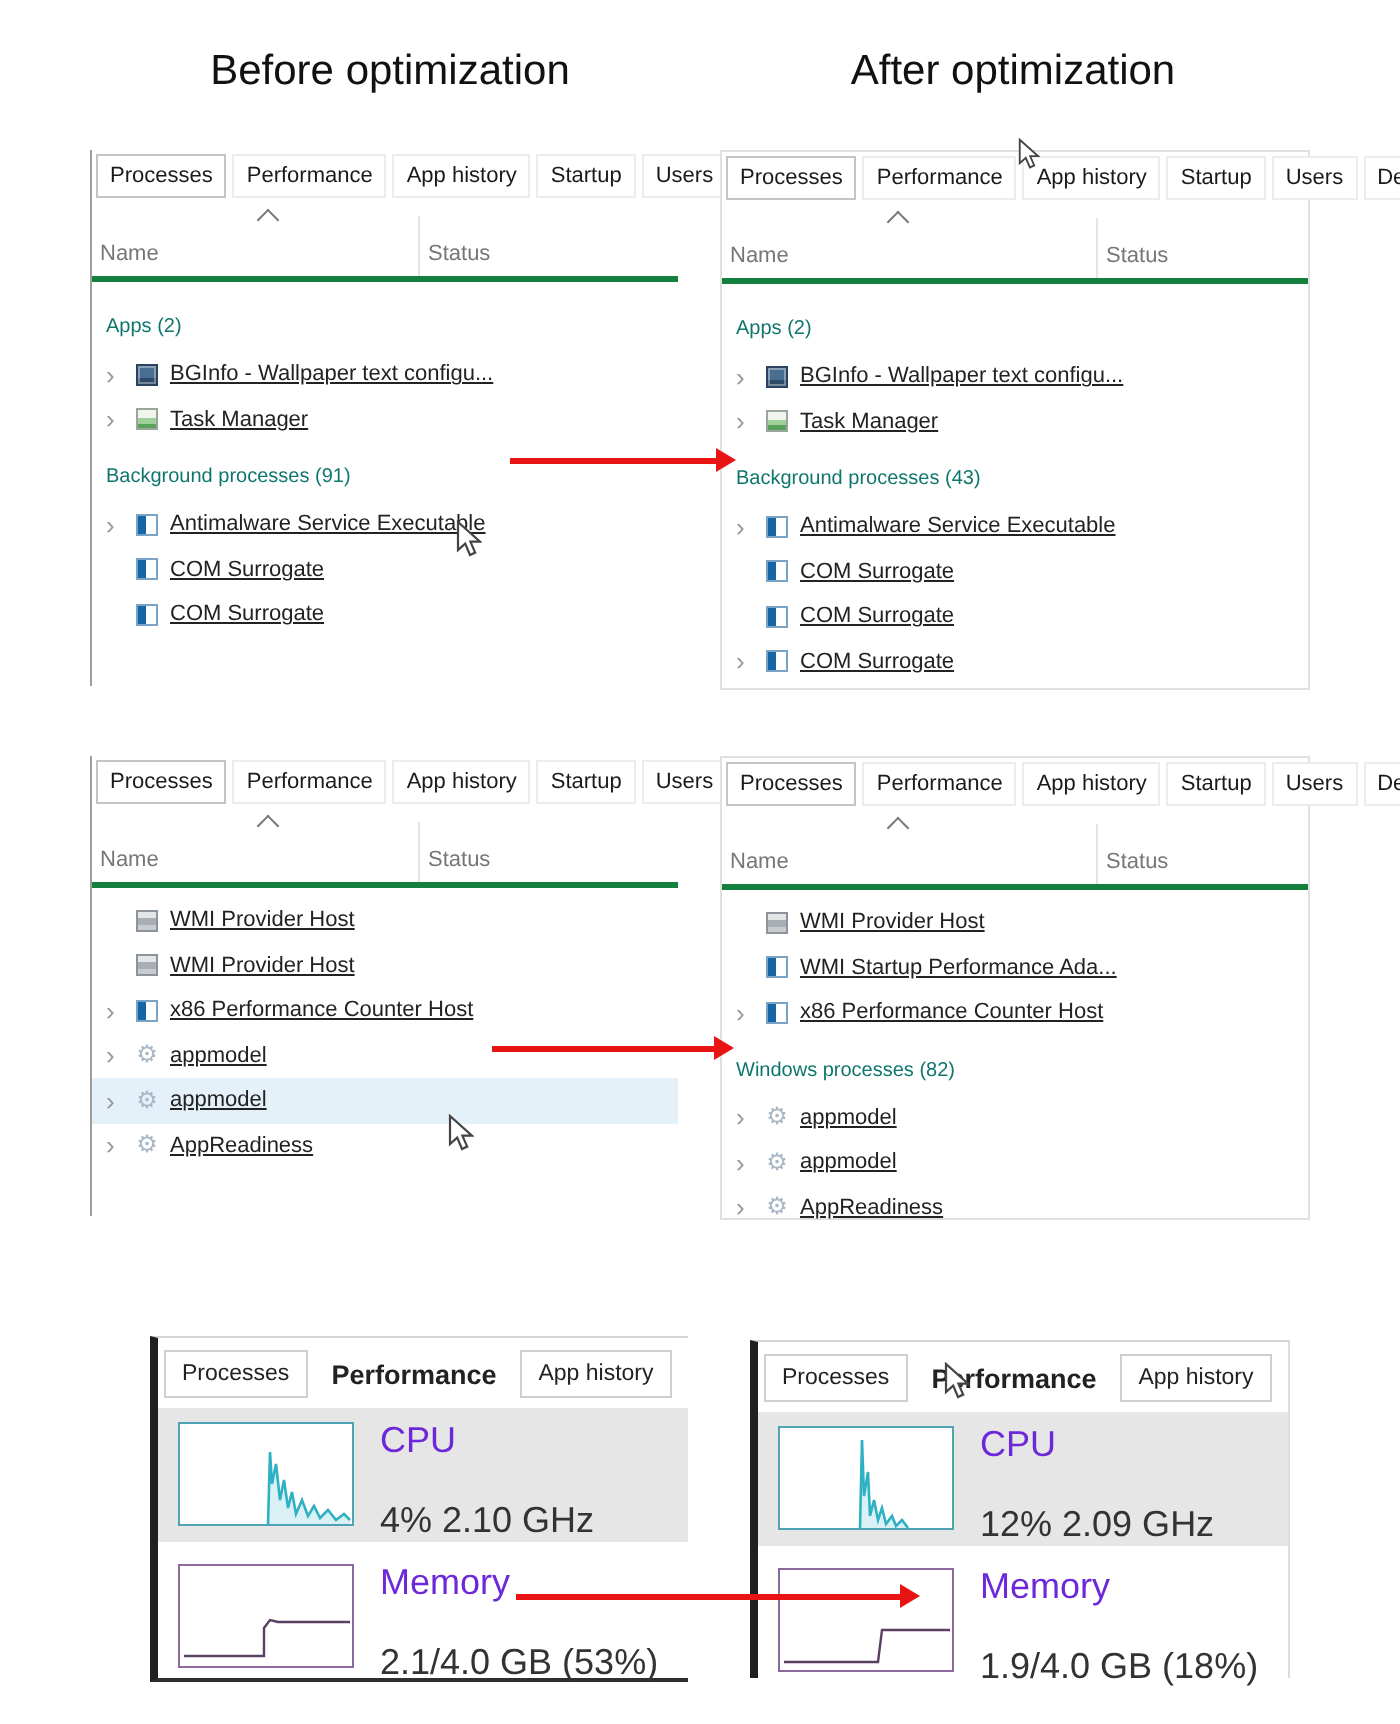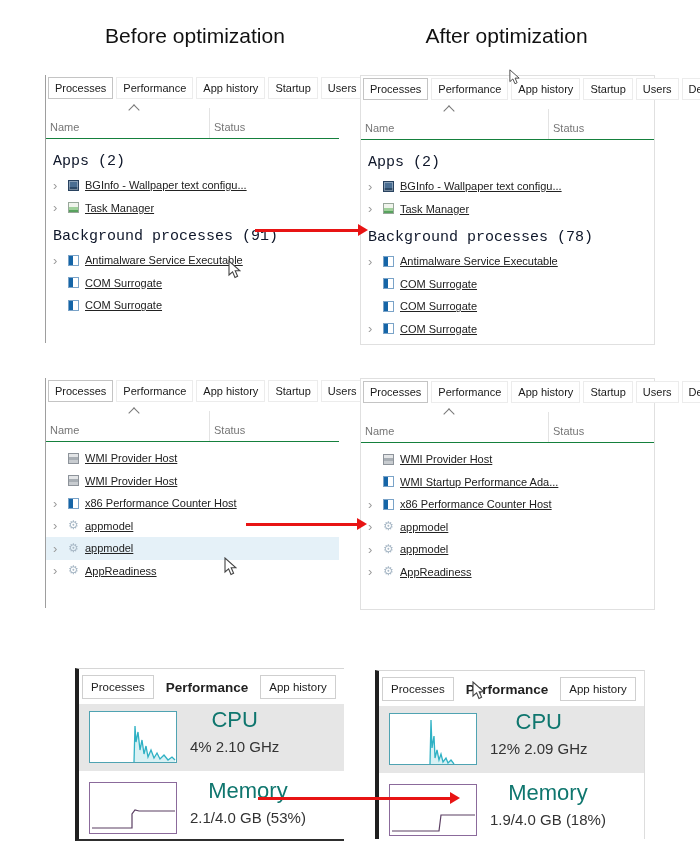--- a/index.html
+++ b/index.html
@@ -21,33 +21,33 @@
   .p-mr{left:360px;top:378px;width:293px;height:230px;}
 
   .tabstrip{display:flex;align-items:flex-start;gap:3px;padding:2px 0 0 2px;height:24px;font-size:11px;}
   .tabstrip .tab{padding:4px 6px;border:1px solid #ececec;background:#fff;white-space:nowrap;color:#1a1a1a;}
   .tabstrip .tab.active{border-color:#c4c4c4;}
 
   .caretrow{position:relative;height:15px;}
   .caret{position:absolute;left:84px;top:5px;width:7px;height:7px;
          border-left:1.5px solid #777;border-top:1.5px solid #777;transform:rotate(45deg);}
 
-  .colheads{position:relative;height:22px;border-bottom:1px solid #15803d;color:#767676;font-size:11px;}
+  .colheads{position:relative;height:22px;border-bottom:3px solid #15803d;color:#767676;font-size:11px;}
   .colheads .cname{position:absolute;left:4px;top:5px;}
   .colheads .cstatus{position:absolute;top:5px;}
   .lp .colheads .cstatus{left:168px;}
   .rp .colheads .cstatus{left:192px;}
   .colsep{position:absolute;top:-8px;bottom:0;width:1px;background:#e3e3e3;}
   .lp .colsep{left:163px;}
   .rp .colsep{left:187px;}
 
   .rows{padding-top:5px;}
   .prow{display:flex;align-items:center;height:22.5px;}
   .prow.group{height:25px;margin-top:5px;padding-left:7px;}
-  .glabel{font-size:15px;color:#0f172a;font-family:Liberation Mono, monospace;}
+  .glabel{font-size:10px;color:#0f766e;}
   .prow.item{padding-left:5px;}
   .prow.item.hl{background:#e5f1f8;}
   .chev{width:15px;flex:none;color:#9a9a9a;font-size:13px;line-height:11px;text-align:left;padding-left:2px;}
   .ric{width:11px;height:11px;flex:none;display:inline-block;box-sizing:border-box;}
   .ic-exe{border:1px solid #7aa3c8;background:linear-gradient(90deg,#1565a7 0 42%,#fff 42%);}
   .ic-bginfo{border:1px solid #28425f;background:linear-gradient(180deg,#4a6e92 0 65%,#2d4a68 65%);box-shadow:inset 0 0 0 1px rgba(255,255,255,.35);}
   .ic-taskmgr{border:1px solid #98a79a;background:linear-gradient(180deg,#f0f4ec 0 45%,#9fd09a 45% 75%,#58a25e 75%);}
   .ic-wmi{border:1px solid #8d939a;background:linear-gradient(180deg,#e3e5e7 0 35%,#a8aeb4 35% 70%,#c8ccd0 70%);}
   .ic-gear{text-align:center;font-size:12px;line-height:11px;color:#a8b8c6;}
   .ic-gear::before{content:"\2699";}
@@ -60,22 +60,22 @@
   .tabstrip2{display:flex;align-items:center;gap:4px;padding:3px 0 0 3px;height:30px;font-size:11.5px;}
   .tabstrip2 .tab{padding:5px 8px;border:1px solid #cfcfcf;background:#fff;white-space:nowrap;}
   .tabstrip2 .tab.active{border:none;font-weight:bold;font-size:13.5px;padding:4px 8px;}
   .perfcard{position:absolute;left:0;right:0;display:flex;align-items:flex-start;}
   .card-cpu{top:35px;height:67px;background:#e6e6e6;}
   .card-mem{top:106px;height:62px;background:#fff;}
   .minigraph{margin:7px 0 0 10px;width:88px;height:52px;background:#fff;box-sizing:border-box;flex:none;}
   .g-cpu{border:1px solid #4fa3b2;}
   .g-mem{border:1px solid #8b6a9b;}
   .perftext{margin:6px 0 0 13px;}
-  .perftitle{font-size:22px;color:#0f766e;line-height:20px;text-align:center;}
-  .perfvalue{font-size:15px;color:#333;margin-top:8px;}
+  .perftitle{font-size:18px;color:#6d28d9;line-height:20px;}
+  .perfvalue{font-size:18px;color:#333;margin-top:20px;}
 
   
   .redarrow{position:absolute;height:3px;background:#e81414;}
   .redarrow::after{content:"";position:absolute;right:-9px;top:-5px;width:0;height:0;
      border-left:10px solid #e81414;border-top:6.5px solid transparent;border-bottom:6.5px solid transparent;}
   .a1{left:255px;top:229px;width:104px;}
   .a2{left:246px;top:523px;width:112px;}
   .a3{left:258px;top:797px;width:193px;}
 
   
@@ -170,21 +170,21 @@
           <span class="chev">›</span>
           <span class="ric ic-bginfo"></span>
           <span class="rlabel">BGInfo - Wallpaper text configu...</span>
         </div>
         <div class="prow item">
           <span class="chev">›</span>
           <span class="ric ic-taskmgr"></span>
           <span class="rlabel">Task Manager</span>
         </div>
         <div class="prow group">
-          <span class="glabel">Background processes (78)</span>
+          <span class="glabel">Background processes (43)</span>
         </div>
         <div class="prow item">
           <span class="chev">›</span>
           <span class="ric ic-exe"></span>
           <span class="rlabel">Antimalware Service Executable</span>
         </div>
         <div class="prow item">
           <span class="chev"></span>
           <span class="ric ic-exe"></span>
           <span class="rlabel">COM Surrogate</span>
@@ -278,20 +278,23 @@
         </div>
         <div class="prow item">
           <span class="chev"></span>
           <span class="ric ic-exe"></span>
           <span class="rlabel">WMI Startup Performance Ada...</span>
         </div>
         <div class="prow item">
           <span class="chev">›</span>
           <span class="ric ic-exe"></span>
           <span class="rlabel">x86 Performance Counter Host</span>
+        </div>
+        <div class="prow group">
+          <span class="glabel">Windows processes (82)</span>
         </div>
         <div class="prow item">
           <span class="chev">›</span>
           <span class="ric ic-gear"></span>
           <span class="rlabel">appmodel</span>
         </div>
         <div class="prow item">
           <span class="chev">›</span>
           <span class="ric ic-gear"></span>
           <span class="rlabel">appmodel</span>

